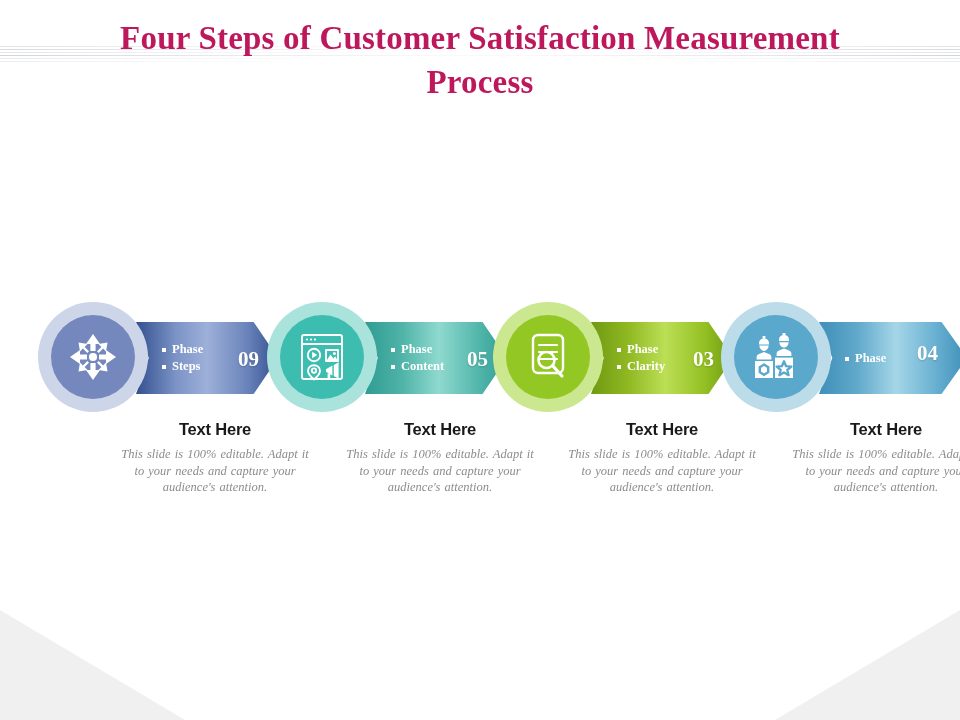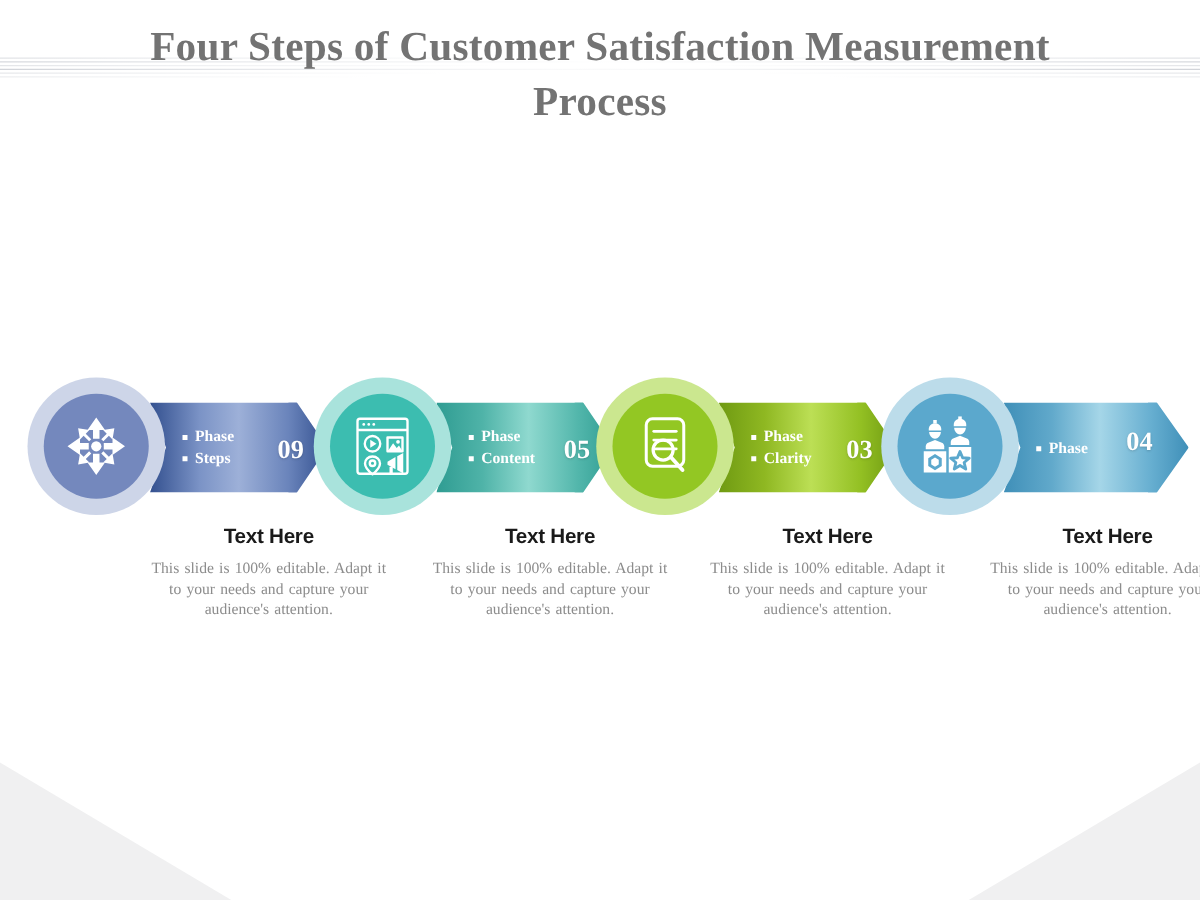--- a/index.html
+++ b/index.html
@@ -66,29 +66,29 @@
     position: absolute;
     left: 50%;
     transform: translateX(-50%);
     top: 16px;
     width: 720px;
     text-align: center;
     font-family: "Liberation Serif", serif;
     font-weight: bold;
     font-size: 33px;
     line-height: 44px;
-    color: #737373;
+    color: #be185d;
     letter-spacing: 0.2px;
     z-index: 5;
   }
 
   
   .process {
     position: absolute;
-    left: 0;
+    left: 16px;
     top: 296px;
     width: 760px;
     height: 124px;
     text-align: right;
   }
   .step {
     position: absolute;
     top: 0;
     height: 124px;
   }
@@ -182,20 +182,21 @@
     color: #1a1a1a;
     letter-spacing: -0.2px;
   }
   .caption p {
     margin: 0;
     font-family: "Liberation Serif", serif;
     font-size: 12.5px;
     line-height: 16.5px;
     color: #8c8c8c;
     word-spacing: 1px;
+    font-style: italic;
   }
 </style>
 </head>
 <body>
 
 <div class="slide">
 
   <div class="band">
     <div class="ln left" style="top:2px;width:430px;opacity:.55"></div>
     <div class="ln left" style="top:5px;width:490px;opacity:.75"></div>

